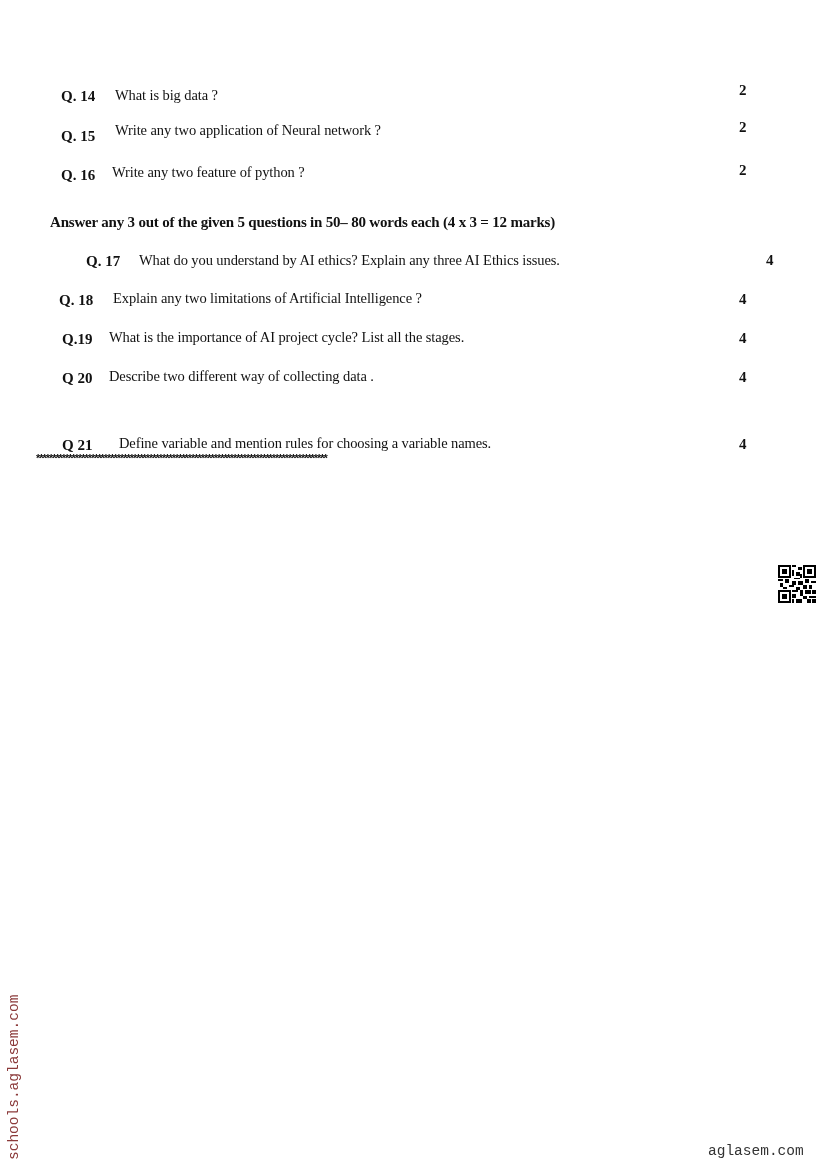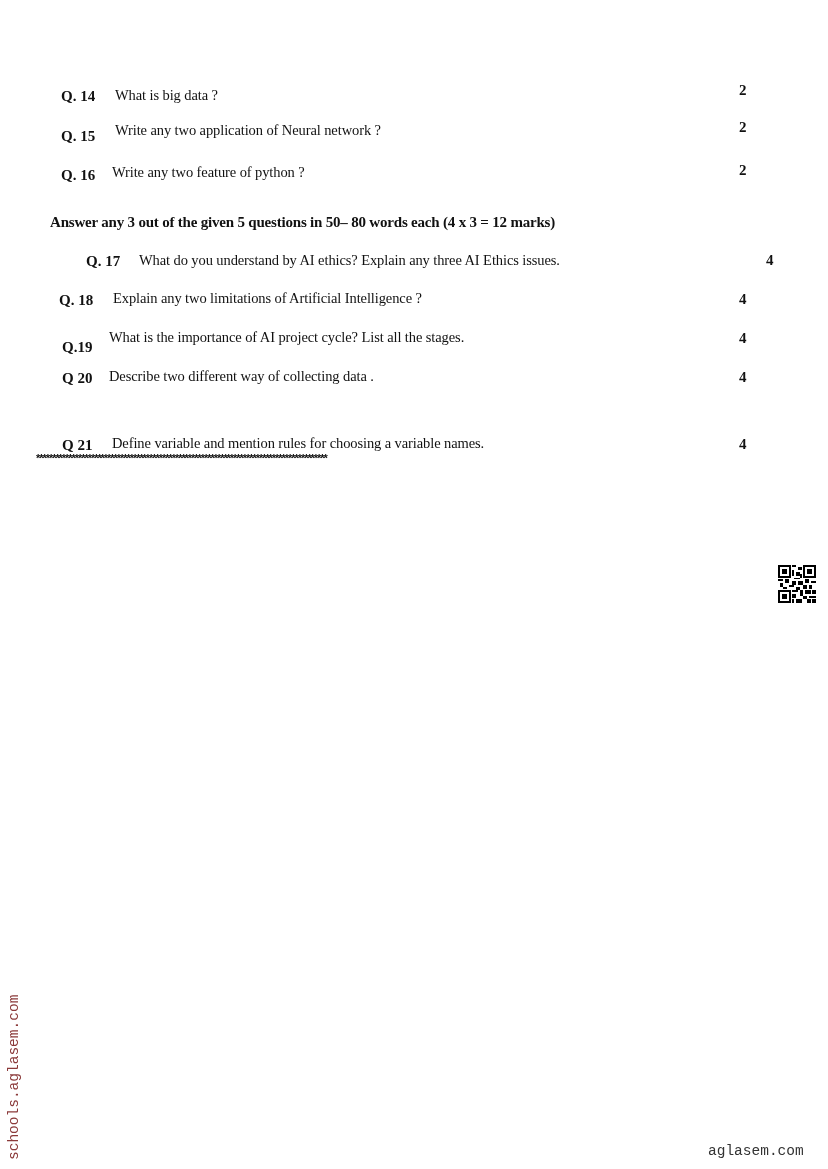--- a/index.html
+++ b/index.html
@@ -44,32 +44,32 @@
   <span class="qnum" style="left:59px;top:2px;">Q. 17</span>
   <span class="qtext" style="left:112px;top:1px;">What do you understand by AI ethics? Explain any three AI Ethics issues.</span>
   <span class="qmark" style="top:1px;">4</span>
 </div>
 <div class="qrow" style="top:289px;">
   <span class="qnum" style="left:59px;top:3px;">Q. 18</span>
   <span class="qtext" style="left:113px;top:1px;">Explain any two limitations of Artificial Intelligence ?</span>
   <span class="qmark" style="top:2px;">4</span>
 </div>
 <div class="qrow" style="top:328px;">
-  <span class="qnum" style="left:62px;top:3px;margin-top:8px;">Q.19</span>
+  <span class="qnum" style="left:62px;top:3px;">Q.19</span>
   <span class="qtext" style="left:109px;top:1px;">What is the importance of AI project cycle? List all the stages.</span>
   <span class="qmark" style="top:2px;">4</span>
 </div>
 <div class="qrow" style="top:367px;">
   <span class="qnum" style="left:62px;top:3px;">Q 20</span>
   <span class="qtext" style="left:109px;top:1px;">Describe two different way of collecting data .</span>
   <span class="qmark" style="top:2px;">4</span>
 </div>
 <div class="qrow" style="top:406px;margin-top:28px;">
   <span class="qnum" style="left:62px;top:3px;">Q 21</span>
-  <span class="qtext" style="left:112px;top:1px;">Define variable and mention rules for choosing a variable names.</span>
+  <span class="qtext" style="left:119px;top:1px;">Define variable and mention rules for choosing a variable names.</span>
   <span class="qmark" style="top:2px;">4</span>
 </div>
 
 <div class="stars">******************************************************************************************</div>
 
 <svg class="qr" viewBox="0 0 21 21" shape-rendering="crispEdges">
   <rect x="0" y="0" width="21" height="21" fill="#fff"></rect>
   <g fill="#000">
     <rect x="0" y="0" width="7" height="7"></rect>
       <rect x="1" y="1" width="5" height="5" fill="#fff"></rect>

